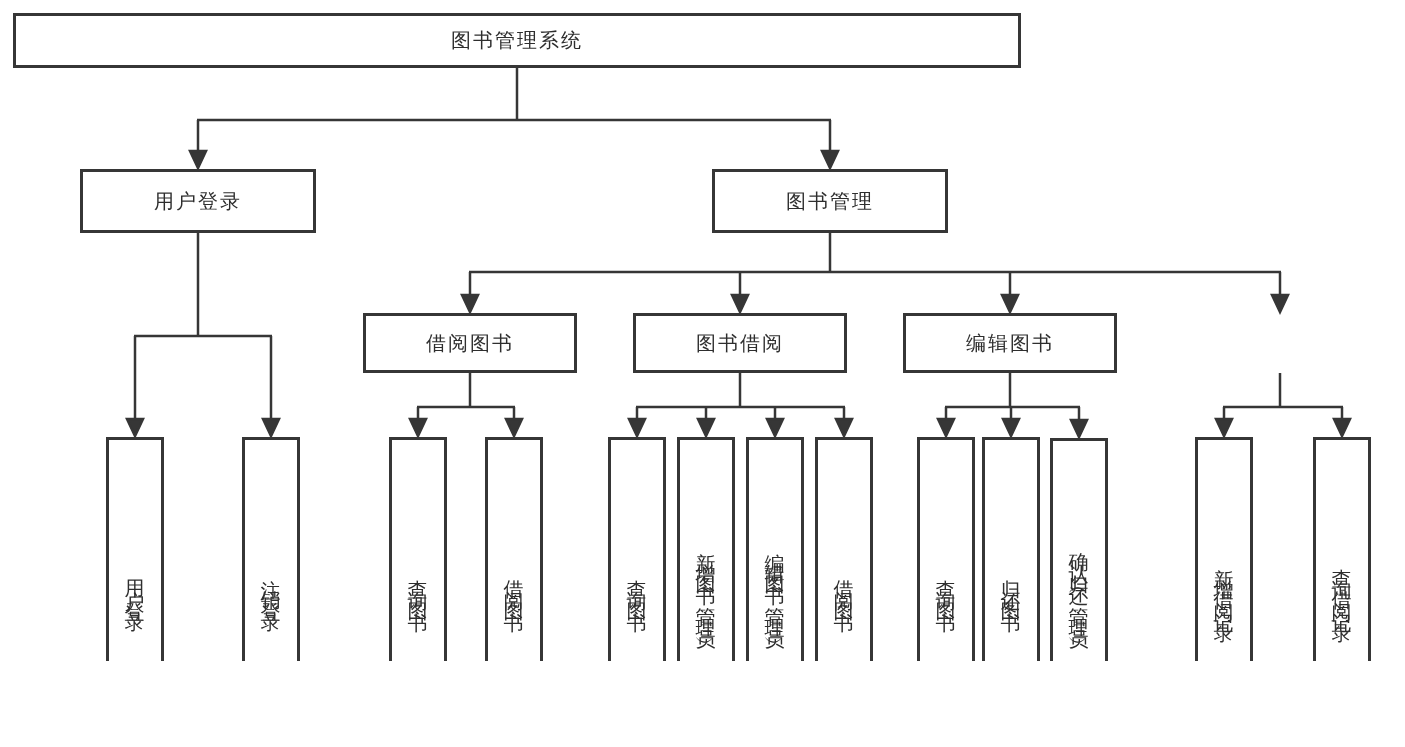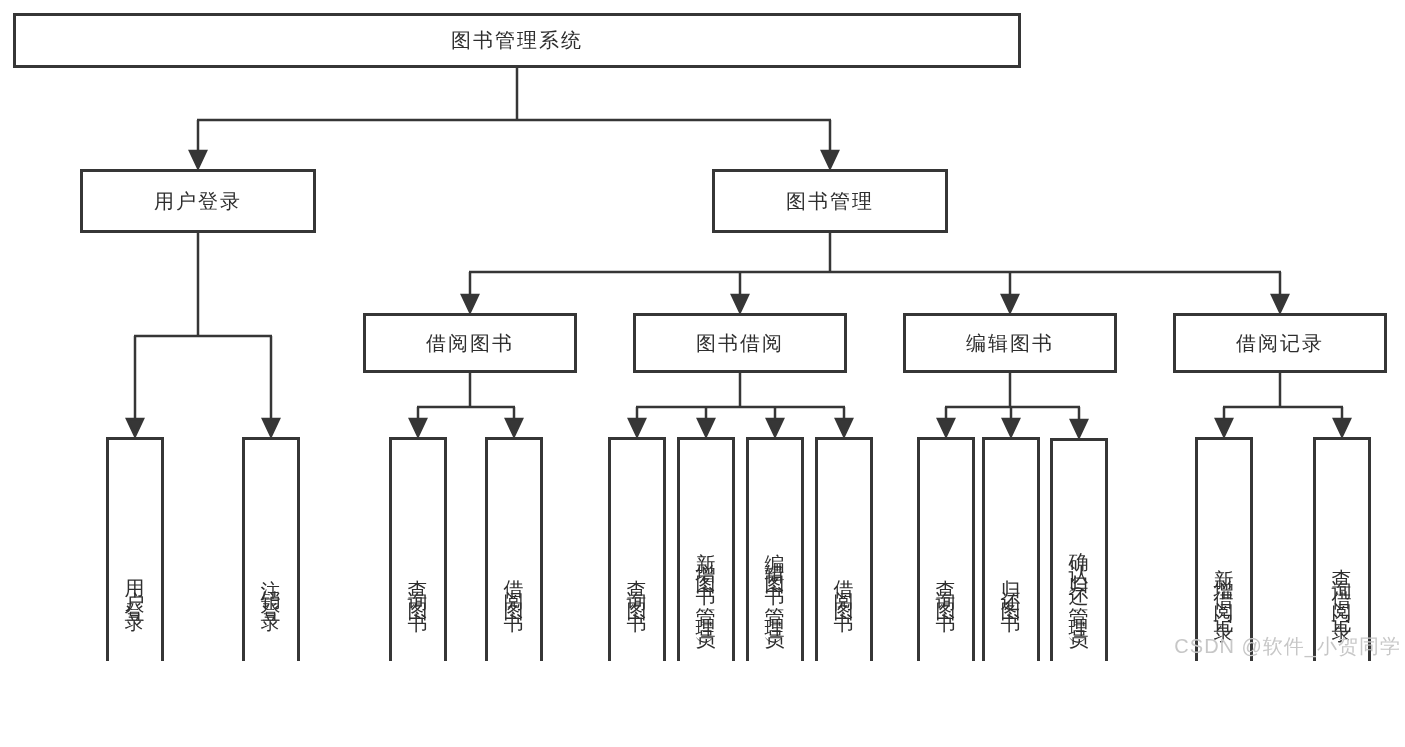--- a/index.html
+++ b/index.html
@@ -130,23 +130,20 @@
 
   <div class="node" style="left:363px;top:313px;width:214px;height:60px">
     <span class="hl">借阅图书</span>
   </div>
   <div class="node" style="left:633px;top:313px;width:214px;height:60px">
     <span class="hl">图书借阅</span>
   </div>
   <div class="node" style="left:903px;top:313px;width:214px;height:60px">
     <span class="hl">编辑图书</span>
   </div>
-  <div class="node" style="left:1173px;top:313px;width:214px;height:60px">
-    <span class="hl">借阅记录</span>
-  </div>
 
   <div class="node" style="left:106px;top:437px;width:58px;height:298px">
     <span class="vl">用户登录</span>
   </div>
   <div class="node" style="left:242px;top:437px;width:58px;height:298px">
     <span class="vl">注销登录</span>
   </div>
 
   <div class="node" style="left:389px;top:437px;width:58px;height:298px">
     <span class="vl">查询图书</span>
@@ -178,15 +175,14 @@
     <span class="vl">确认归还（管理员）</span>
   </div>
 
   <div class="node" style="left:1195px;top:437px;width:58px;height:298px">
     <span class="vl">新增借阅记录</span>
   </div>
   <div class="node" style="left:1313px;top:437px;width:58px;height:298px">
     <span class="vl">查询借阅记录</span>
   </div>
 
-  <div class="watermark">CSDN @软件_小贺同学</div>
 
 </div>
 
 </body></html>

